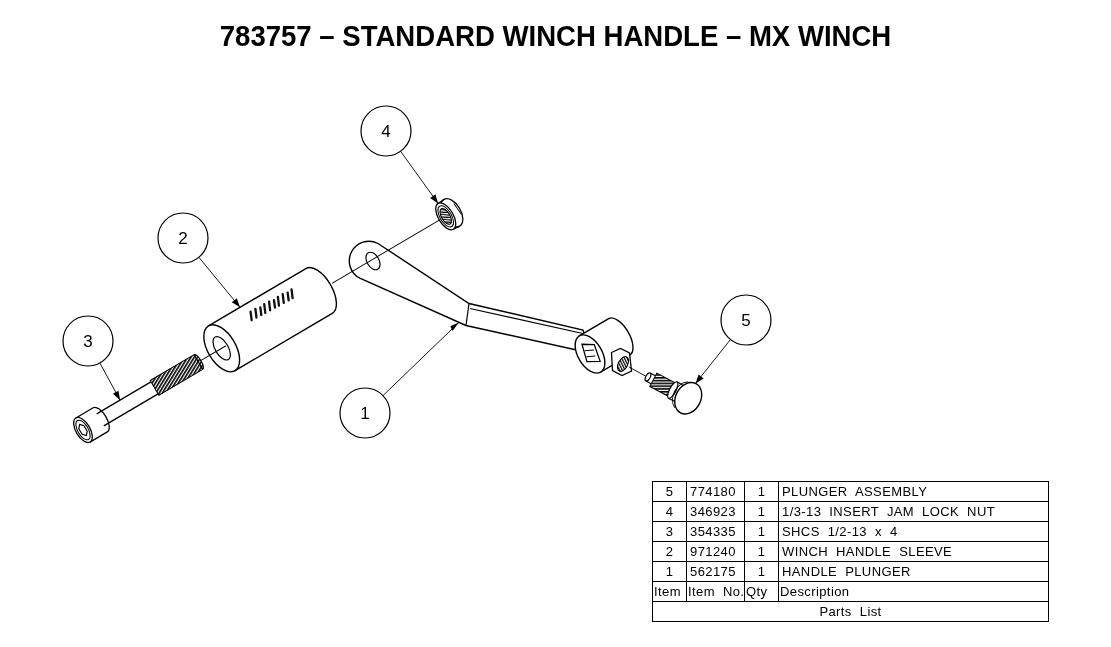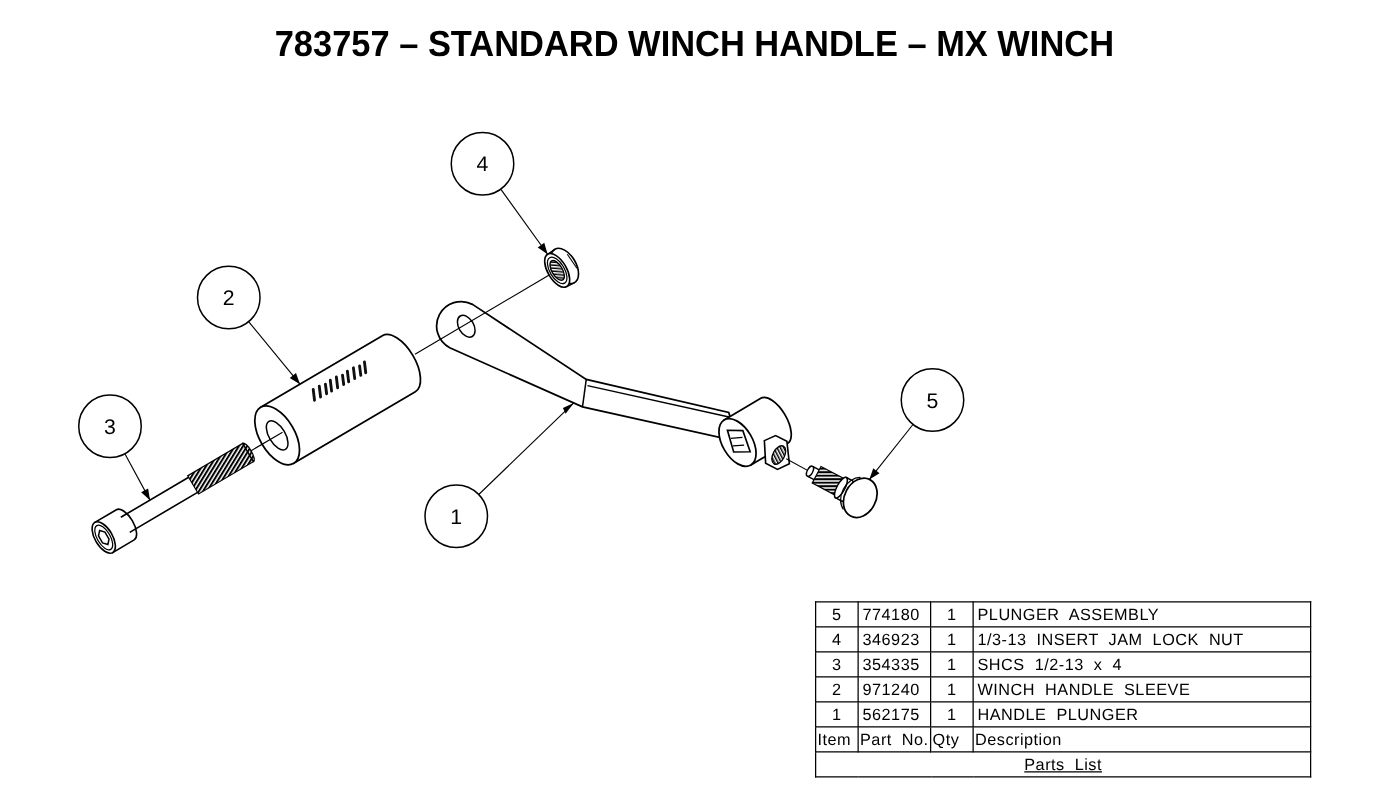--- a/index.html
+++ b/index.html
@@ -21,21 +21,21 @@
     border-collapse:collapse;table-layout:fixed;
     font-size:13px;letter-spacing:.4px;word-spacing:4px;color:#000;
   }
   table.parts td{
     border:1.2px solid #000;height:19px;padding:0 3px;
     white-space:nowrap;overflow:hidden;line-height:19px;vertical-align:middle;
   }
   table.parts td.c0,table.parts td.c2{text-align:center;padding:0 1px;}
   table.parts td.c1,table.parts td.c3{text-align:left;margin-left:36px;}
   table.parts tr.hdr td{text-align:left;padding:0 1px;}
-  table.parts tr.cap td{text-align:center;text-decoration:underline;}
+  table.parts tr.cap td{text-align:center;}
 </style>
 </head>
 <body>
 
 <div class="sheet">
 
   <h1 class="title">783757 – STANDARD WINCH HANDLE – MX WINCH</h1>
 
   <svg class="drawing" width="1111" height="647" viewBox="0 0 1111 647">
     <defs>
@@ -185,21 +185,21 @@
         <tr>
           <td class="c0">1</td>
           <td class="c1">562175</td>
           <td class="c2">1</td>
           <td class="c3">HANDLE PLUNGER</td>
         </tr>
       </tbody>
     <tbody>
       <tr class="hdr">
         <td class="c0">Item</td>
-        <td class="c1">Part No.</td>
+        <td class="c1">Item No.</td>
         <td class="c2">Qty</td>
         <td class="c3">Description</td>
       </tr>
       <tr class="cap">
         <td colspan="4">Parts List</td>
       </tr>
     </tbody>
   </table>
 
 </div>

